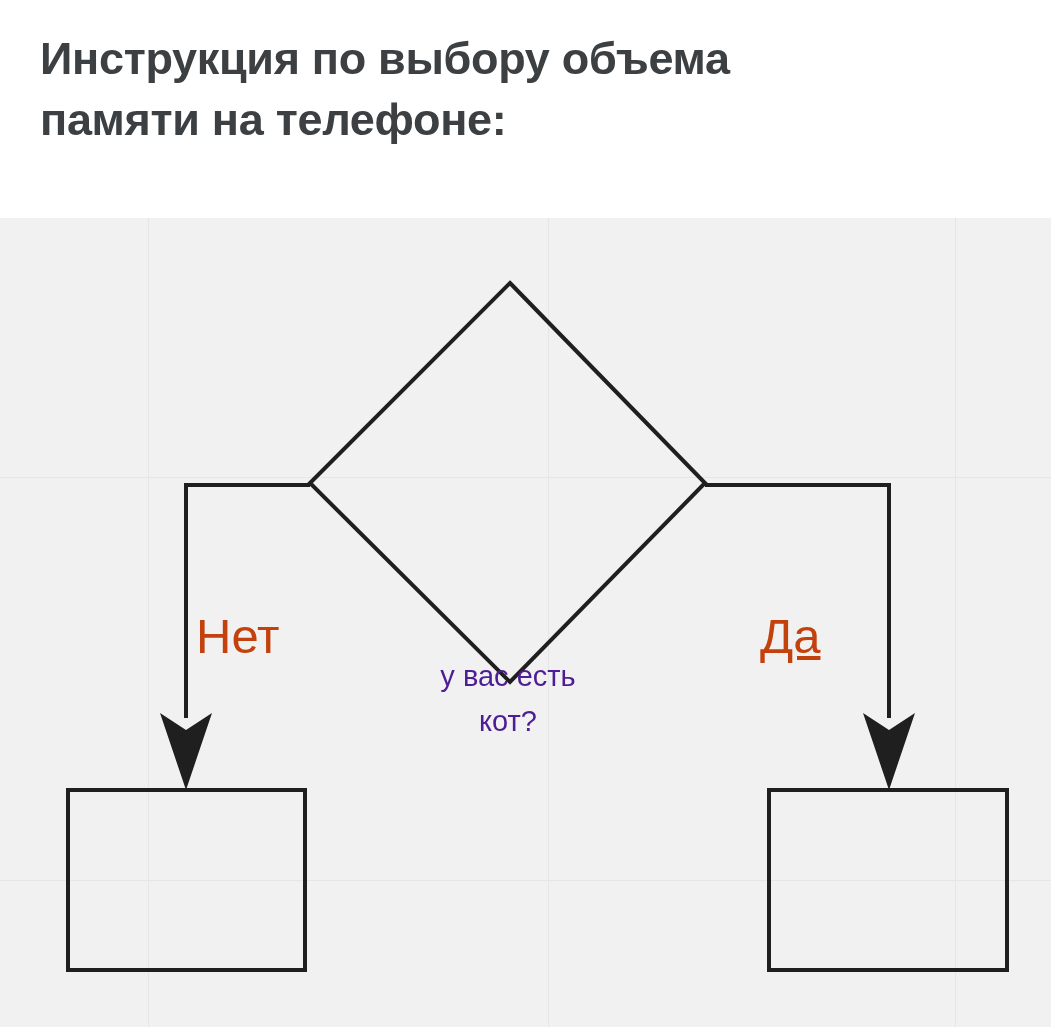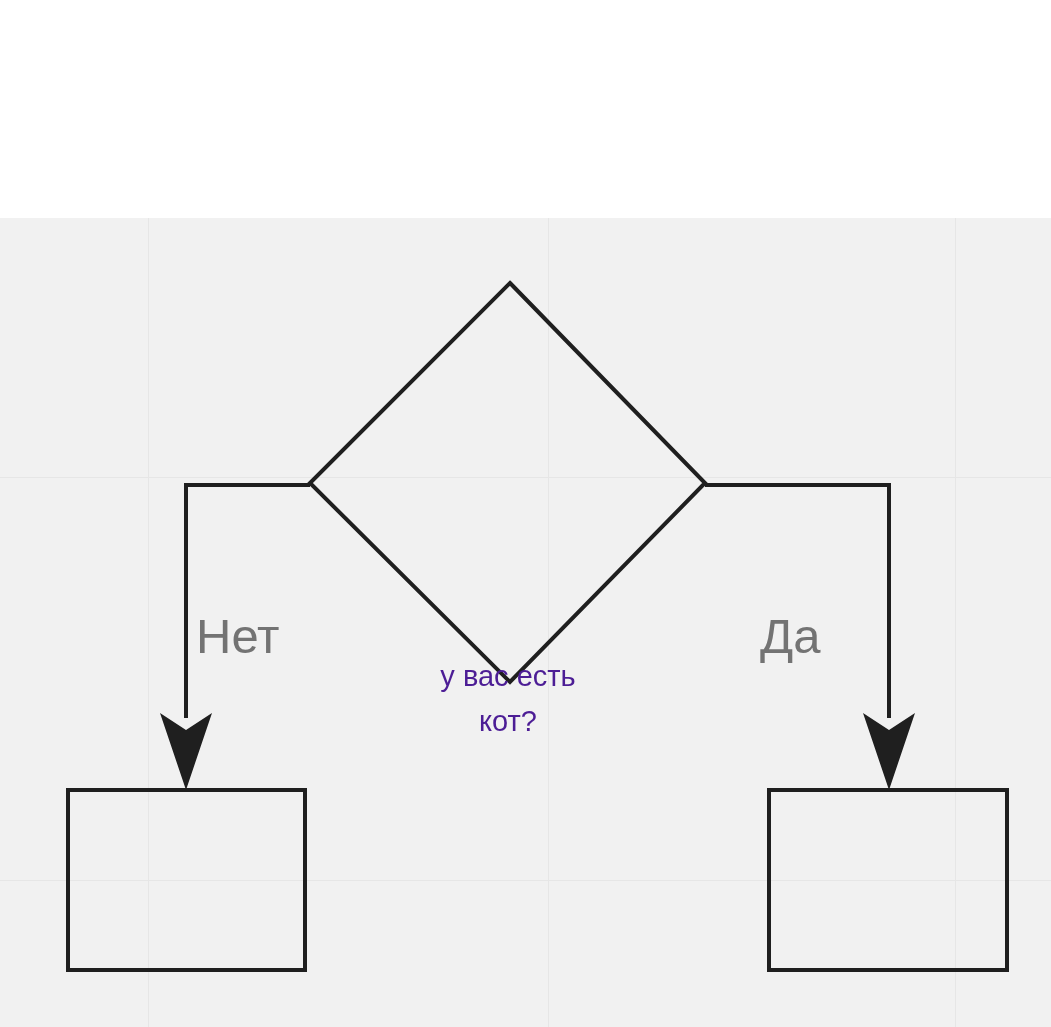--- a/index.html
+++ b/index.html
@@ -76,53 +76,58 @@
   #flow-svg {
     position: absolute;
     left: 0;
     top: 0;
   }
 
   
   .flow-label {
     position: absolute;
     font-family: "Liberation Sans", sans-serif;
-    color: #737373;
+    color: #c2410c;
     white-space: nowrap;
   }
   #label-no {
     left: 196px;
     top: 390px;
     font-size: 49px;
     line-height: 56px;
   }
   #label-yes {
     left: 760px;
     top: 390px;
     font-size: 49px;
     line-height: 56px;
+    text-decoration: underline;
   }
   #decision-text {
     position: absolute;
     left: 360px;
     top: 436px;
     width: 296px;
     text-align: center;
     font-family: "Liberation Sans", sans-serif;
     font-size: 29px;
     line-height: 45px;
     color: #4c1d95;
     white-space: pre-line;
   }
 </style>
 </head>
 <body>
 
 <div id="screen">
 
+  <div id="header">
+    <h1 id="header-title">Инструкция по выбору объема
+памяти на телефоне:</h1>
+  </div>
 
   <div id="canvas">
 
     <div id="canvas-grid">
       <div class="gridline-v" style="left:148px;"></div>
       <div class="gridline-v" style="left:548px;"></div>
       <div class="gridline-v" style="left:955px;"></div>
       <div class="gridline-h" style="top:259px;"></div>
       <div class="gridline-h" style="top:662px;"></div>
     </div>

